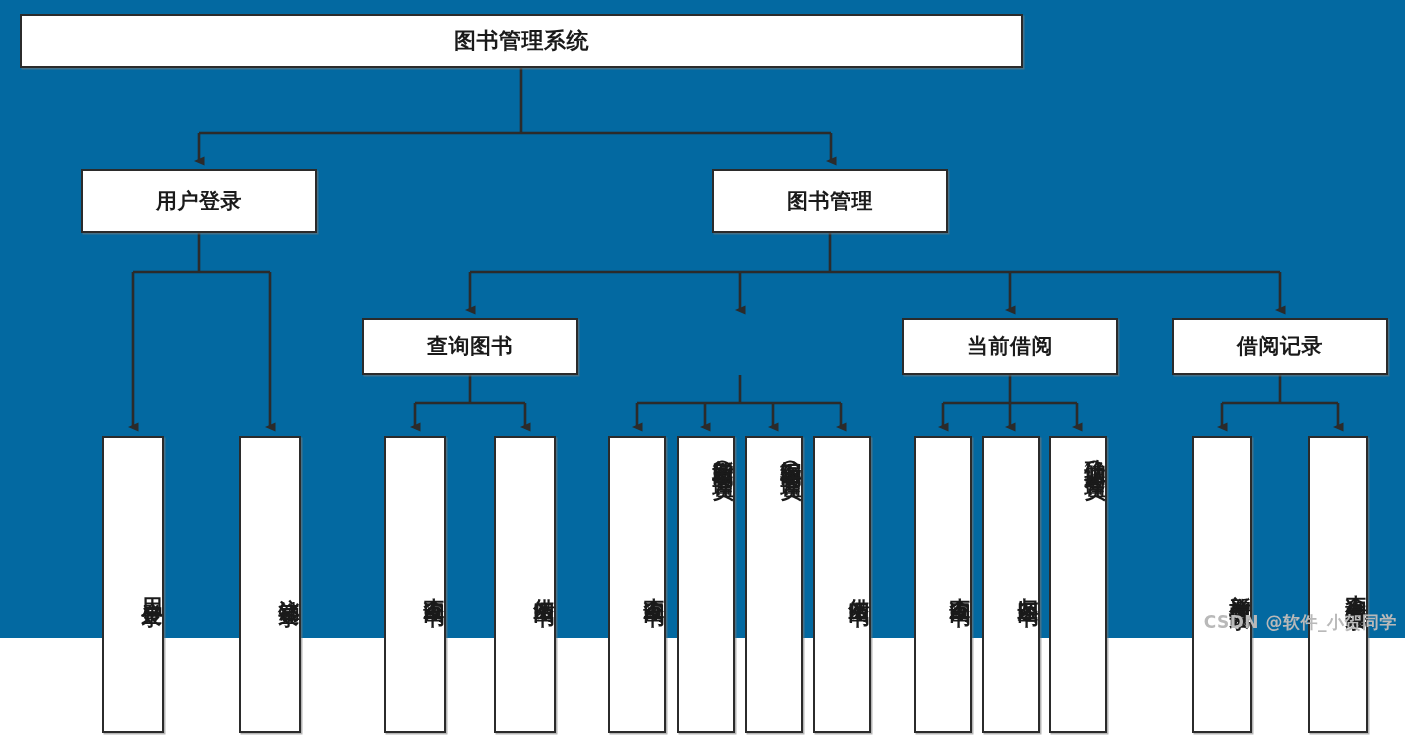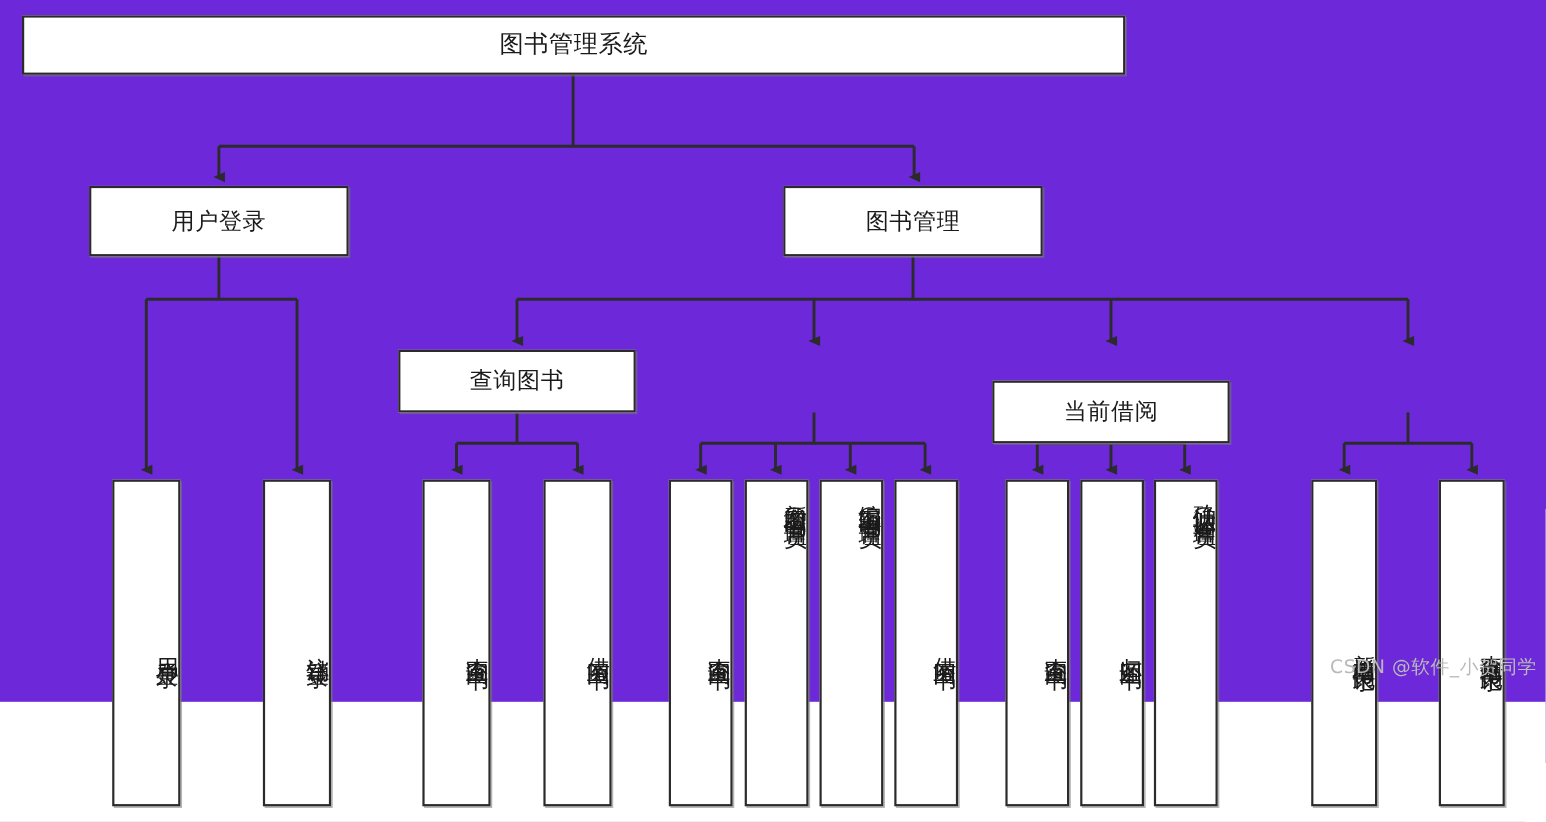--- a/index.html
+++ b/index.html
@@ -10,21 +10,22 @@
   body {
     width: 1405px;
     height: 747px;
     font-family: "DejaVu Sans", "Liberation Sans", sans-serif;
     overflow: hidden;
   }
   #diagram-root {
     position: relative;
     width: 1405px;
     height: 638px;
-    background: #6d28d9;
+    background: #0369a1;
+    font-weight: bold;
   }
   svg#edges {
     position: absolute;
     left: 0;
     top: 0;
     width: 1405px;
     height: 747px;
     pointer-events: none;
   }
   .node {
@@ -64,21 +65,21 @@
     width: 100%;
     display: block;
     text-align: center;
   }
   .node.vert.centered {
     align-items: center;
   }
   .watermark {
     position: absolute;
     right: 8px;
-    bottom: 20px;
+    bottom: 4px;
     font-size: 17px;
     color: #b9b9b9;
     letter-spacing: 0.5px;
     white-space: nowrap;
     user-select: none;
     margin-left: 32px;
   }
 </style>
 </head>
 <body>
@@ -146,24 +147,27 @@
 
   <div class="node horiz" style="left:712px; top:169px; width:236px; height:64px;">
     <span class="node-label">图书管理</span>
   </div>
 
   <div class="node horiz" style="left:362px; top:318px; width:216px; height:57px;">
     <span class="node-label">查询图书</span>
   </div>
 
 
-  <div class="node horiz" style="left:902px; top:318px; width:216px; height:57px;margin-top:28px;">
+  <div class="node horiz" style="left:902px; top:318px; width:216px; height:57px;">
     <span class="node-label">当前借阅</span>
   </div>
 
+  <div class="node horiz" style="left:1172px; top:318px; width:216px; height:57px;">
+    <span class="node-label">借阅记录</span>
+  </div>
 
   <div class="node vert centered" style="left:102px; top:436px; width:62px; height:297px;">
     <span class="node-label">用户登录</span>
   </div>
 
   <div class="node vert centered" style="left:239px; top:436px; width:62px; height:297px;">
     <span class="node-label">注销登录</span>
   </div>
 
   <div class="node vert centered" style="left:384px; top:436px; width:62px; height:297px;">

